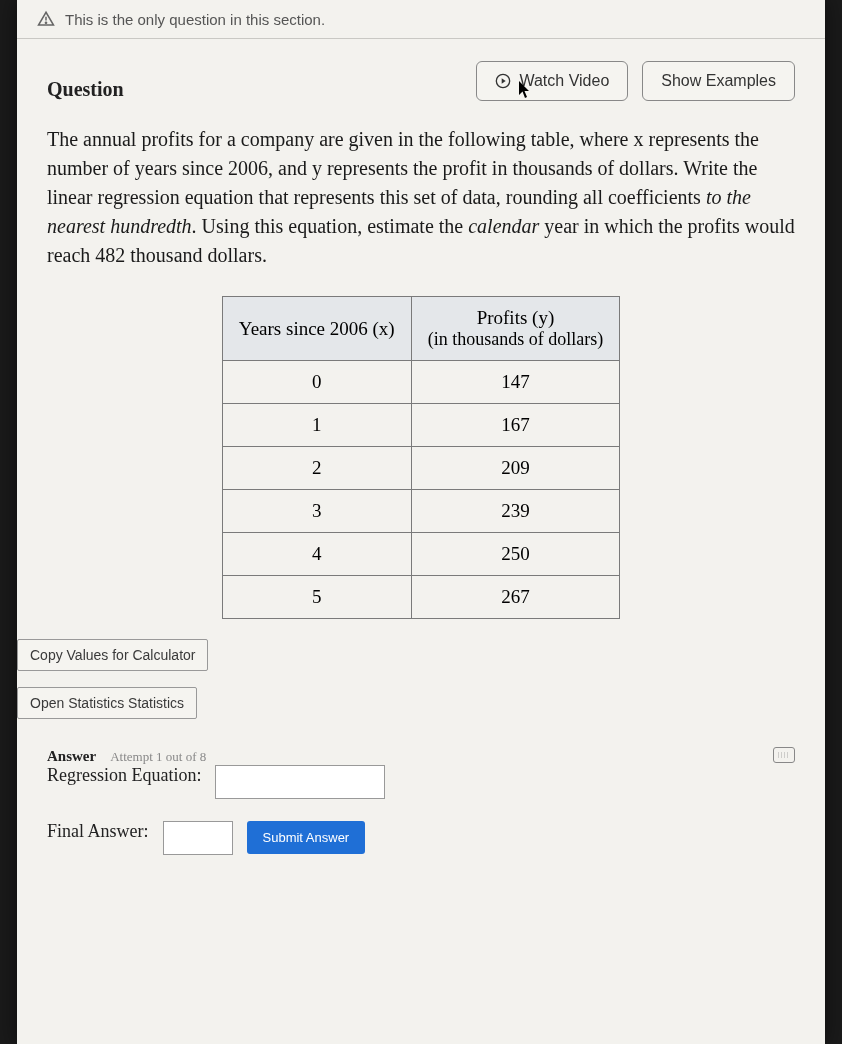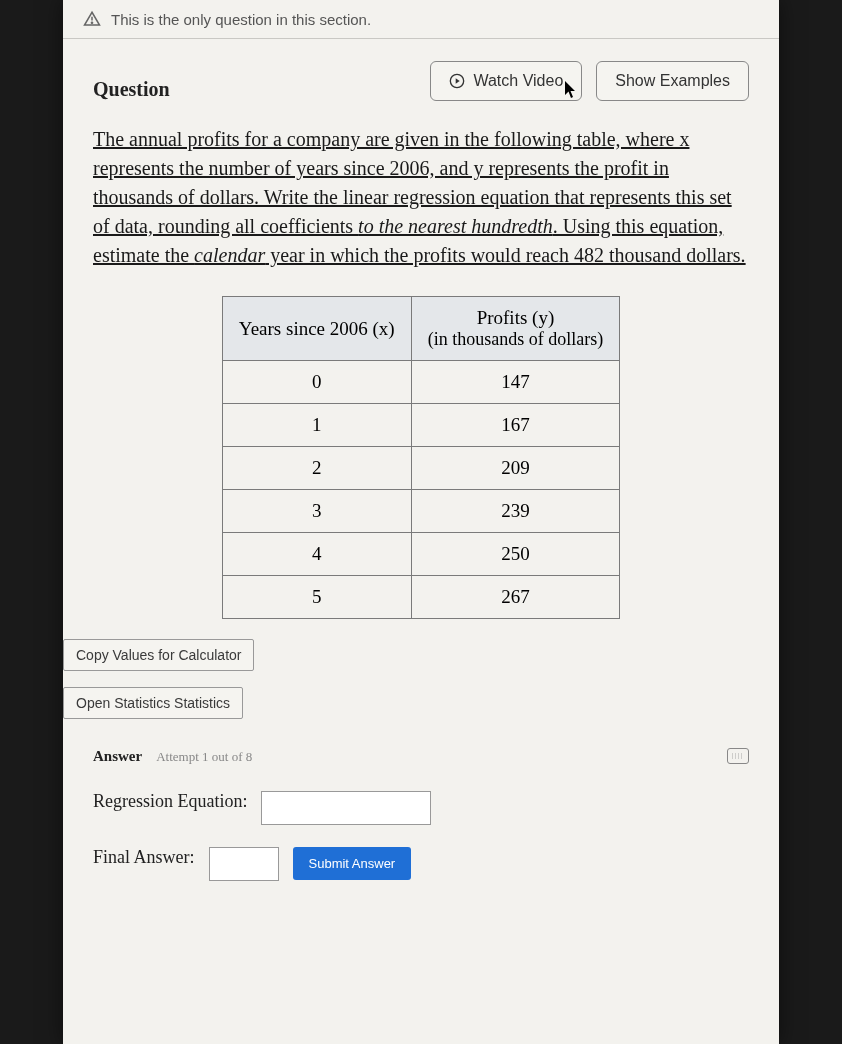--- a/index.html
+++ b/index.html
@@ -7,21 +7,21 @@
     background: #1a1a1a;
     display: flex;
     justify-content: center;
     font-family: Georgia, 'Times New Roman', serif;
     width: 842px;
     height: 1044px;
     overflow: hidden;
   }
   .page {
     background: #f3f2ee;
-    width: 716px;
+    width: 808px;
     min-height: 1044px;
     padding: 0;
     box-shadow: 0 0 20px rgba(0,0,0,0.5);
   }
   .notice-bar {
     display: flex;
     align-items: center;
     padding: 10px 20px;
     border-bottom: 1px solid #c9c8c4;
     color: #555;
@@ -66,21 +66,20 @@
     gap: 8px;
   }
   .play-icon {
     width: 16px; height: 16px;
   }
   .prompt {
     padding: 6px 30px 20px 30px;
     font-size: 20px;
     line-height: 1.45;
     color: #1a1a1a;
-    text-decoration: underline;
   }
   .prompt .italic { font-style: italic; }
   .data-table {
     margin: 6px auto 20px auto;
     border-collapse: collapse;
     font-size: 19px;
   }
   .data-table th, .data-table td {
     border: 1px solid #7a7a7a;
     padding: 10px 16px;
@@ -107,23 +106,21 @@
     color: #3a3a3a;
     cursor: pointer;
     border-radius: 2px;
   }
   .answer-section {
     padding: 0 30px;
     font-family: Georgia, serif;
   }
   .answer-header {
     display: flex;
-    align-items: center;
     justify-content: space-between;
-    margin-bottom: 26px;
   }
   .answer-label {
     font-weight: bold;
     font-size: 15px;
     color: #222;
   }
   .attempt {
     font-size: 13px;
     color: #888;
     margin-left: 10px;

